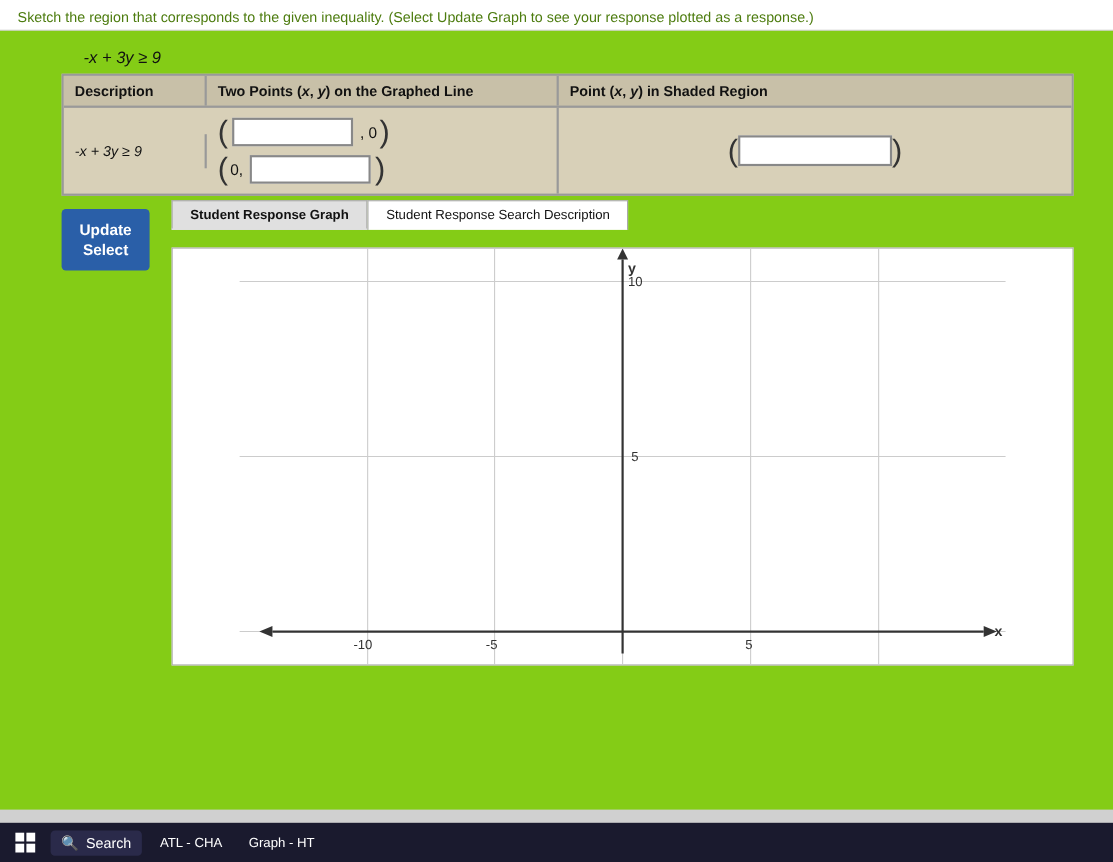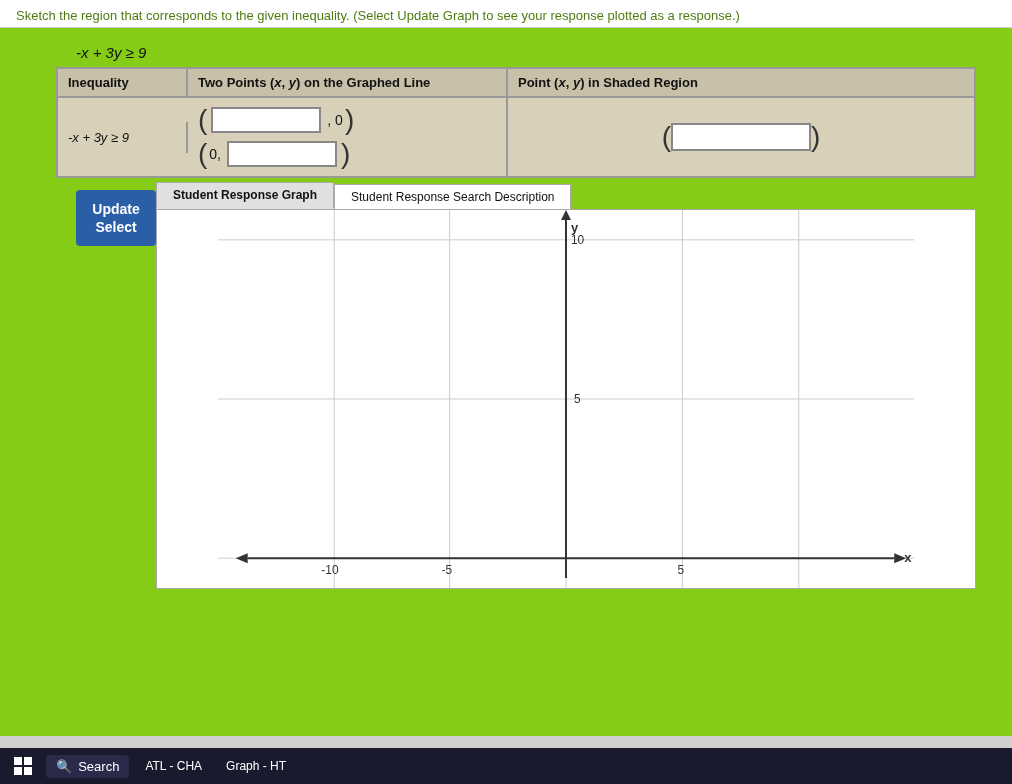--- a/index.html
+++ b/index.html
@@ -138,21 +138,21 @@
       margin-top: 4px;
       margin-left: 40px;
       margin-right: 20px;
       gap: 0;
     }
 
     .update-btn-col {
       width: 100px;
       display: flex;
       flex-direction: column;
-      align-items: flex-end;
+      align-items: flex-start;
       padding-top: 8px;
     }
 
     .update-btn {
       background: #2a5fa8;
       color: #fff;
       border: none;
       border-radius: 4px;
       padding: 10px 14px;
       font-size: 14px;
@@ -165,22 +165,21 @@
 
     .graph-section {
       flex: 1;
       display: flex;
       flex-direction: column;
     }
 
     .graph-tabs {
       display: flex;
       gap: 0;
-      margin-bottom: 0;
-      align-items: flex-end;
+      margin-bottom: 16px;
     }
 
     .graph-tab {
       background: #fff;
       border: 1px solid #aaa;
       border-bottom: none;
       padding: 5px 16px;
       font-size: 12px;
       cursor: pointer;
       color: #111;
@@ -260,21 +259,21 @@
   <span>Sketch the region that corresponds to the given inequality. (Select Update Graph to see your response plotted as a response.)</span>
 </div>
 
 <div class="main-content">
 
   <div class="equation-title">-x + 3y ≥ 9</div>
 
   <div class="table-container">
 
     <div class="table-header-row">
-      <div class="th th-inequality">Inequality</div>
+      <div class="th th-inequality">Description</div>
       <div class="th th-points">
         Two Points (<em>x</em>, <em>y</em>) on the Graphed Line
       </div>
       <div class="th th-region">
         Point (<em>x</em>, <em>y</em>) in Shaded Region
       </div>
     </div>
 
     <div class="table-body-row">
 

